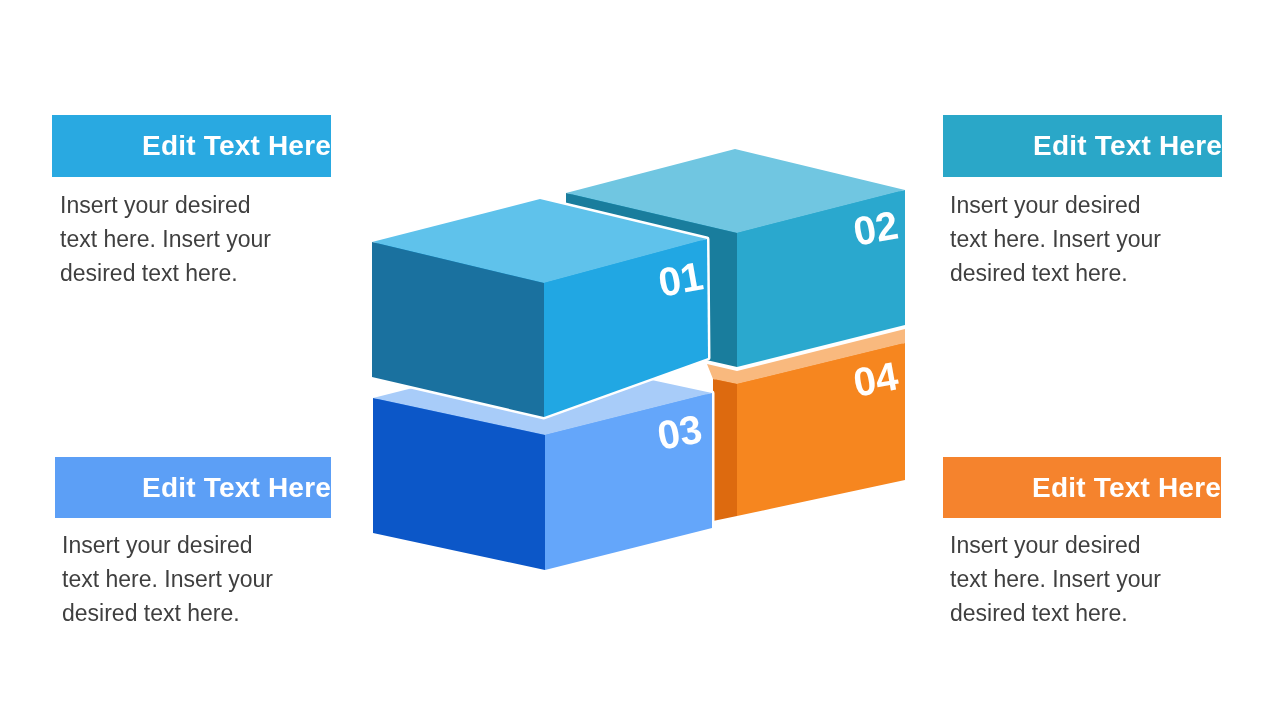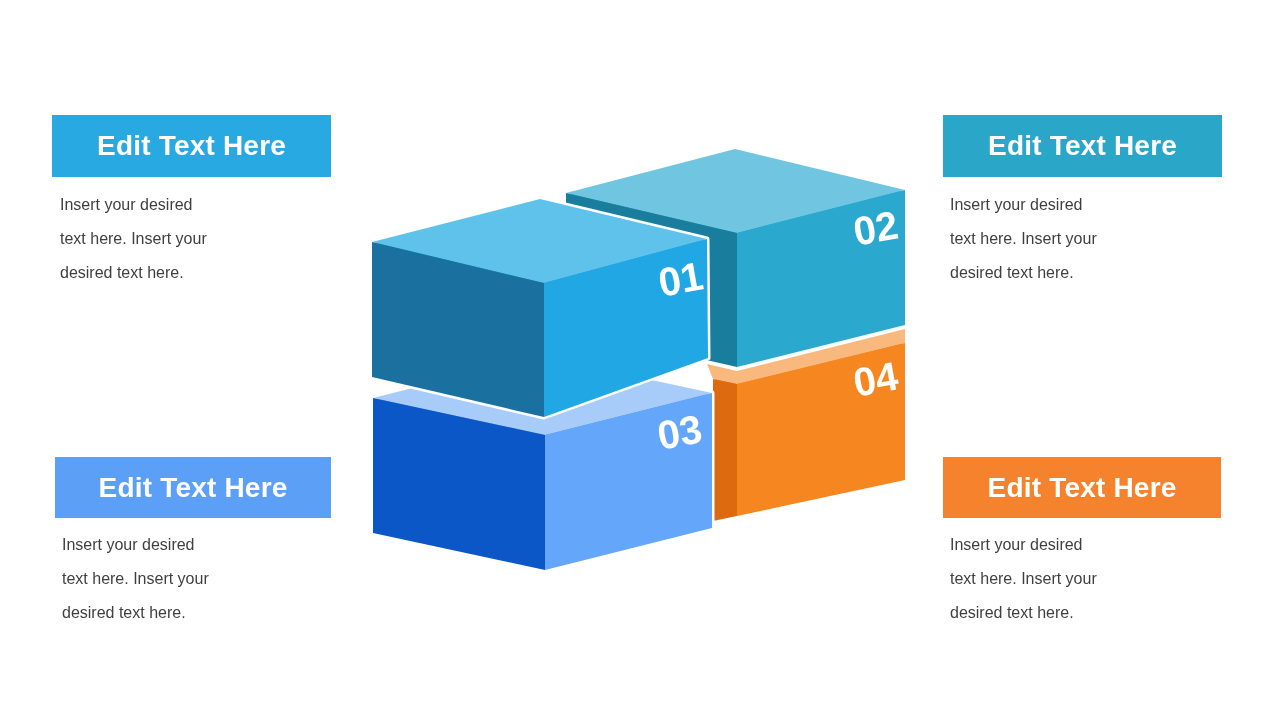--- a/index.html
+++ b/index.html
@@ -7,27 +7,27 @@
     position:relative;
     width:1280px;height:720px;
     background:#ffffff;
     overflow:hidden;
     font-family:"Liberation Sans", sans-serif;
     margin:0 auto;
   }
   .diagram-svg{position:absolute;left:0;top:0;width:1280px;height:720px;}
   .hdr{
     position:absolute;
-    display:flex;align-items:center;justify-content:center;
+    display:flex;align-items:center;justify-content:flex-end;
     font-weight:700;font-size:28px;letter-spacing:0.2px;
     cursor:pointer;
   }
   .body-text{
     position:absolute;
-    font-size:16px;line-height:34px;font-weight:400;
+    font-size:23px;line-height:34px;font-weight:400;
   }
   .body-text span{display:block;}
   .hdr-tl{left:52px;top:115px;width:279px;height:62px;}
   .hdr-tr{left:943px;top:115px;width:279px;height:62px;}
   .hdr-bl{left:55px;top:457px;width:276px;height:61px;}
   .hdr-br{left:943px;top:457px;width:278px;height:61px;}
   .body-tl{left:60px;top:188px;width:270px;}
   .body-tr{left:950px;top:188px;width:270px;}
   .body-bl{left:62px;top:528px;width:270px;}
   .body-br{left:950px;top:528px;width:270px;}

